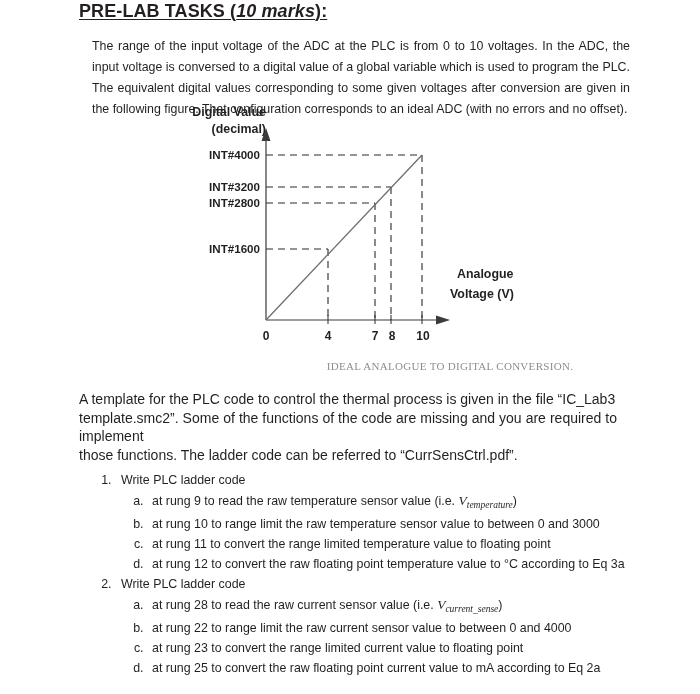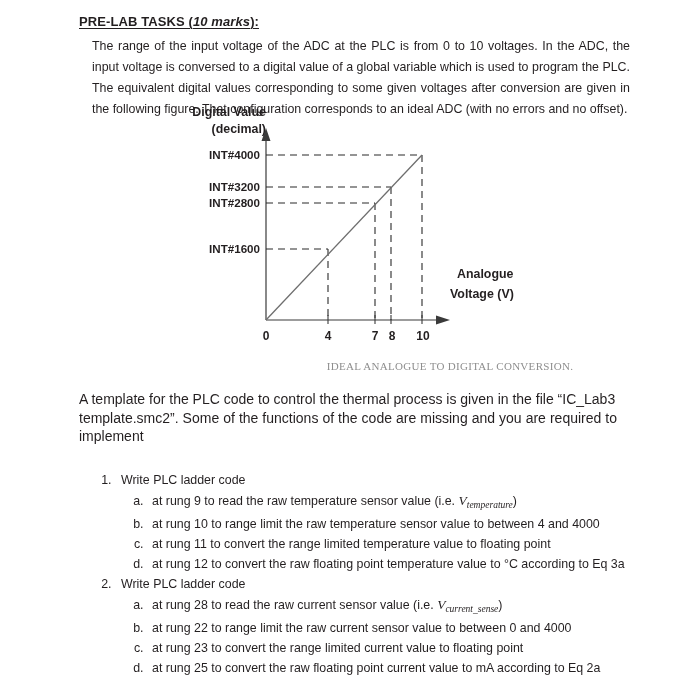--- a/index.html
+++ b/index.html
@@ -17,22 +17,22 @@
   }
   .page {
     position: relative;
     width: 700px;
     height: 694px;
     padding: 0;
   }
   .heading {
     position: absolute;
     left: 79px;
-    top: 14px;
-    font-size: 13px;
+    top: 1px;
+    font-size: 18px;
     font-weight: 600;
     letter-spacing: 0.1px;
     text-decoration: underline;
     text-underline-offset: 2px;
     text-align: right;
   }
   .heading .marks {
     font-style: italic;
     font-weight: 600;
   }
@@ -172,29 +172,30 @@
       <text x="287" y="176" font-family="Liberation Sans, sans-serif" font-size="12.4" font-weight="600" fill="#231f20">Analogue</text>
       <text x="280" y="196" font-family="Liberation Sans, sans-serif" font-size="12.4" font-weight="600" fill="#231f20">Voltage (V)</text>
     </svg>
 
     <div class="caption">IDEAL ANALOGUE TO DIGITAL CONVERSION.</div>
   </div>
 
   <div class="template-para">
     <div style="text-align: justify;">A template for the PLC code to control the thermal process is given in the file “IC_Lab3</div>
     <div>template.smc2”. Some of the functions of the code are missing and you are required to implement</div>
+    <div class="lastline">those functions. The ladder code can be referred to “CurrSensCtrl.pdf”.</div>
   </div>
 
   <div class="tasklist">
     <ol class="level1">
       <li>
         <span>Write PLC ladder code</span>
         <ol class="level2">
           <li><span>at rung 9 to read the raw temperature sensor value (i.e. </span><var class="v">V</var><sub class="sv">temperature</sub><span>)</span></li>
-          <li>at rung 10 to range limit the raw temperature sensor value to between 4 and 4000</li>
+          <li>at rung 10 to range limit the raw temperature sensor value to between 0 and 3000</li>
           <li>at rung 11 to convert the range limited temperature value to floating point</li>
           <li>at rung 12 to convert the raw floating point temperature value to °C according to Eq 3a</li>
         </ol>
       </li>
       <li>
         <span>Write PLC ladder code</span>
         <ol class="level2">
           <li><span>at rung 28 to read the raw current sensor value (i.e. </span><var class="v">V</var><sub class="sv">current_sense</sub><span>)</span></li>
           <li>at rung 22 to range limit the raw current sensor value to between 0 and 4000</li>
           <li>at rung 23 to convert the range limited current value to floating point</li>

